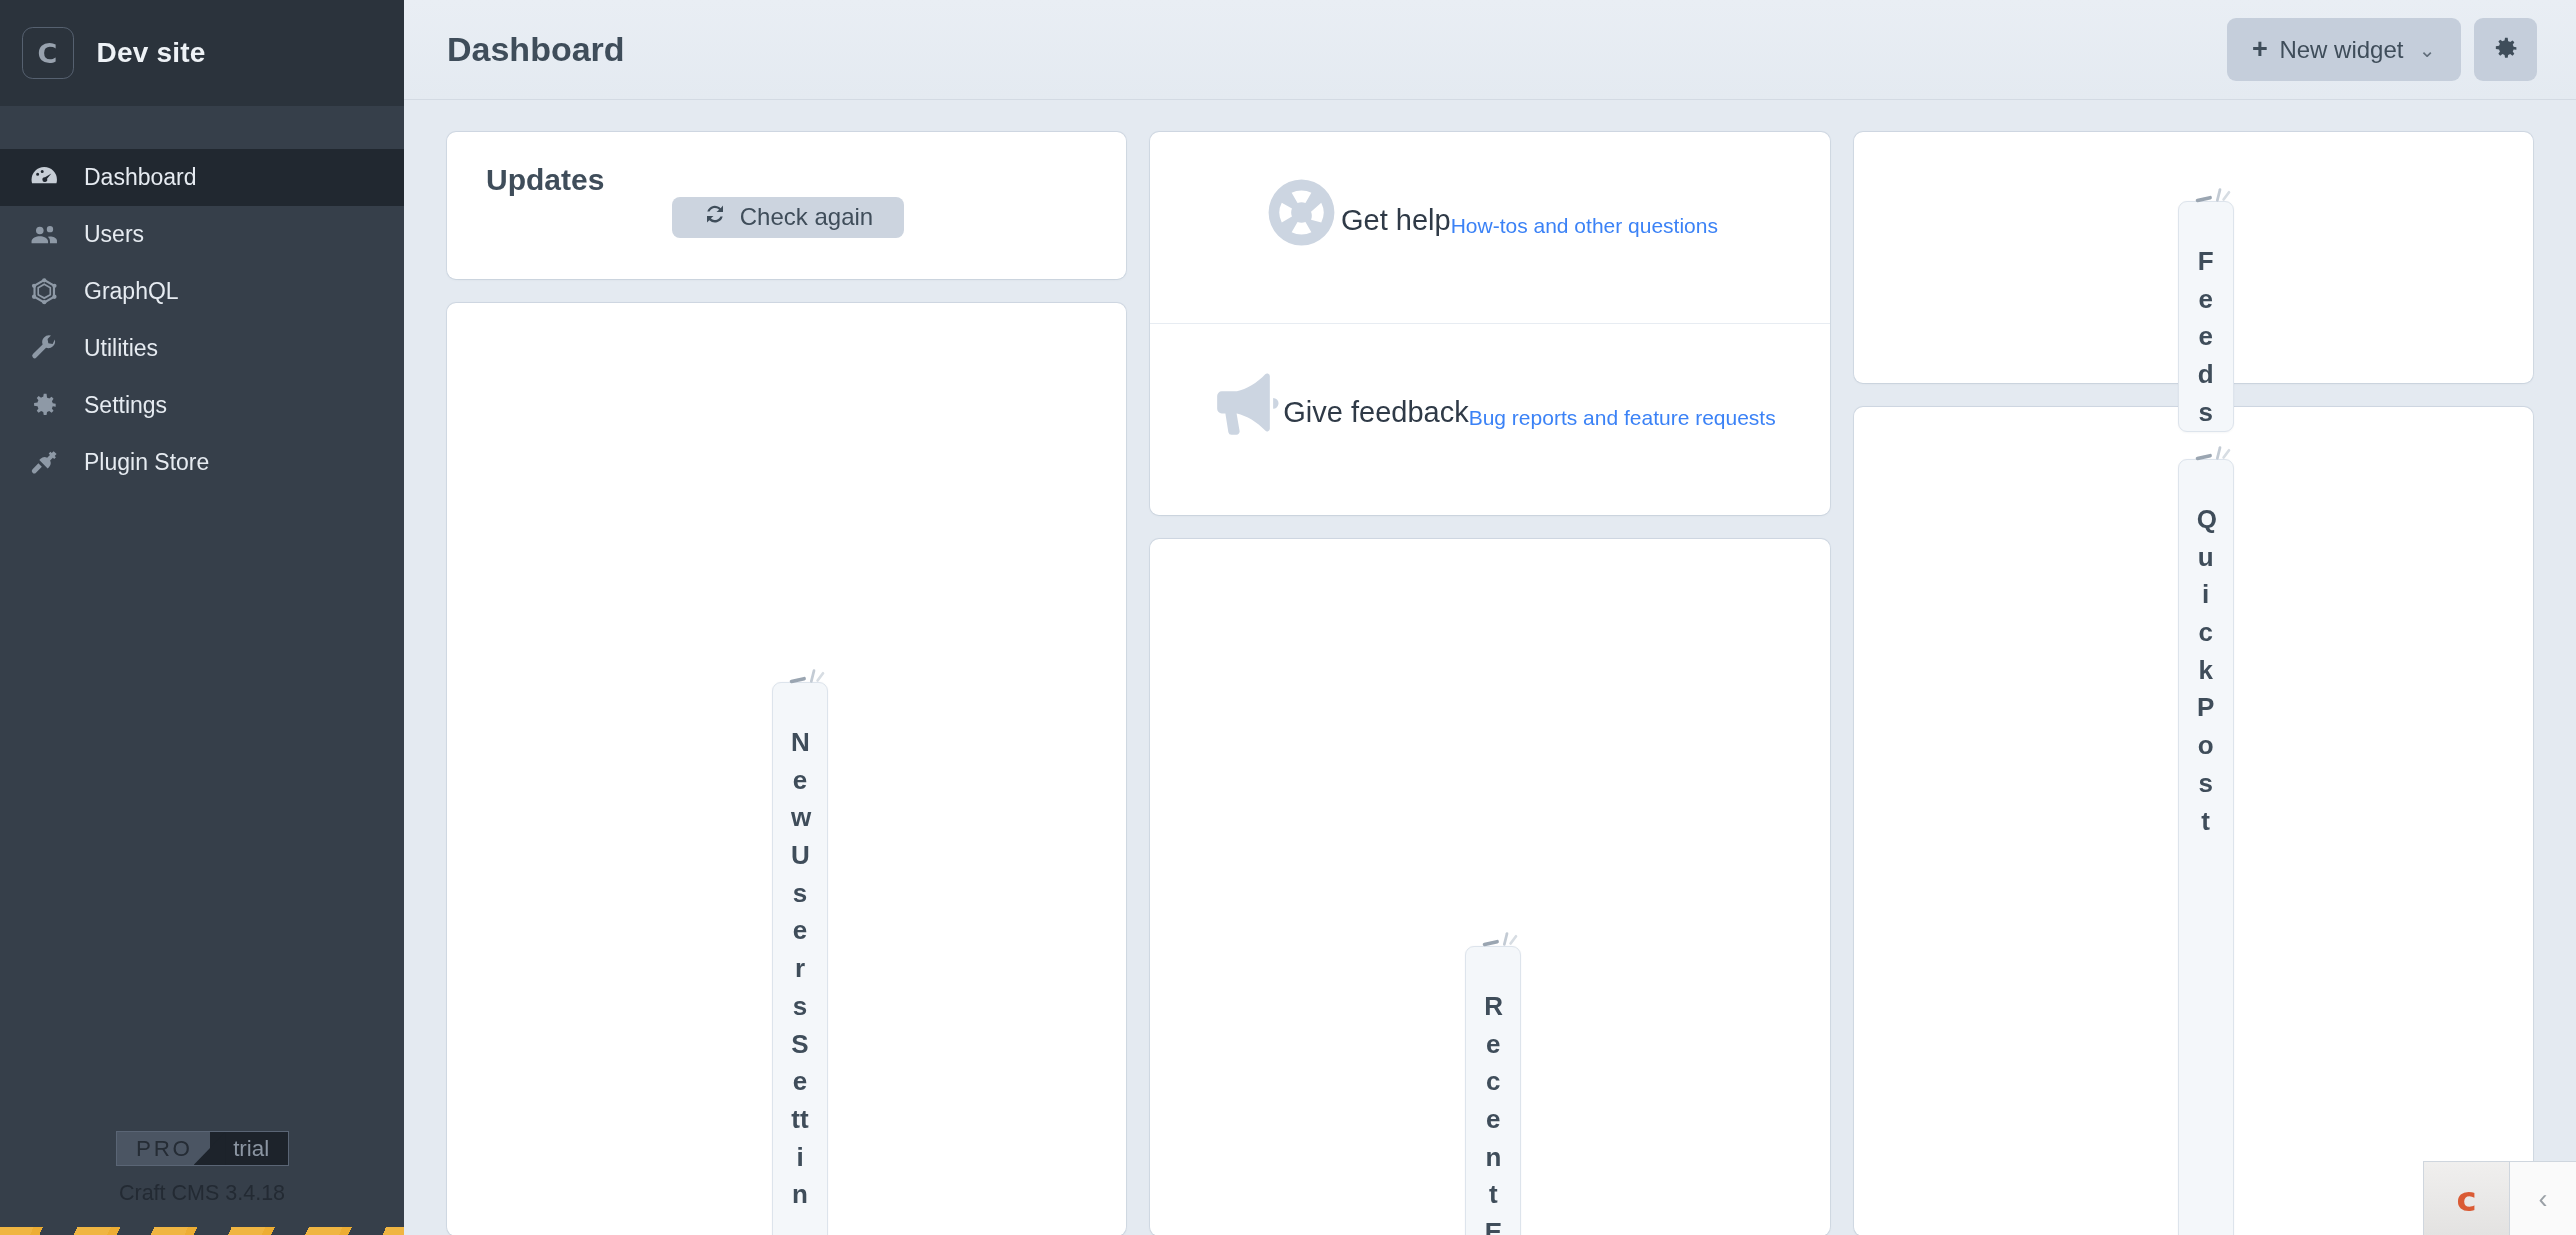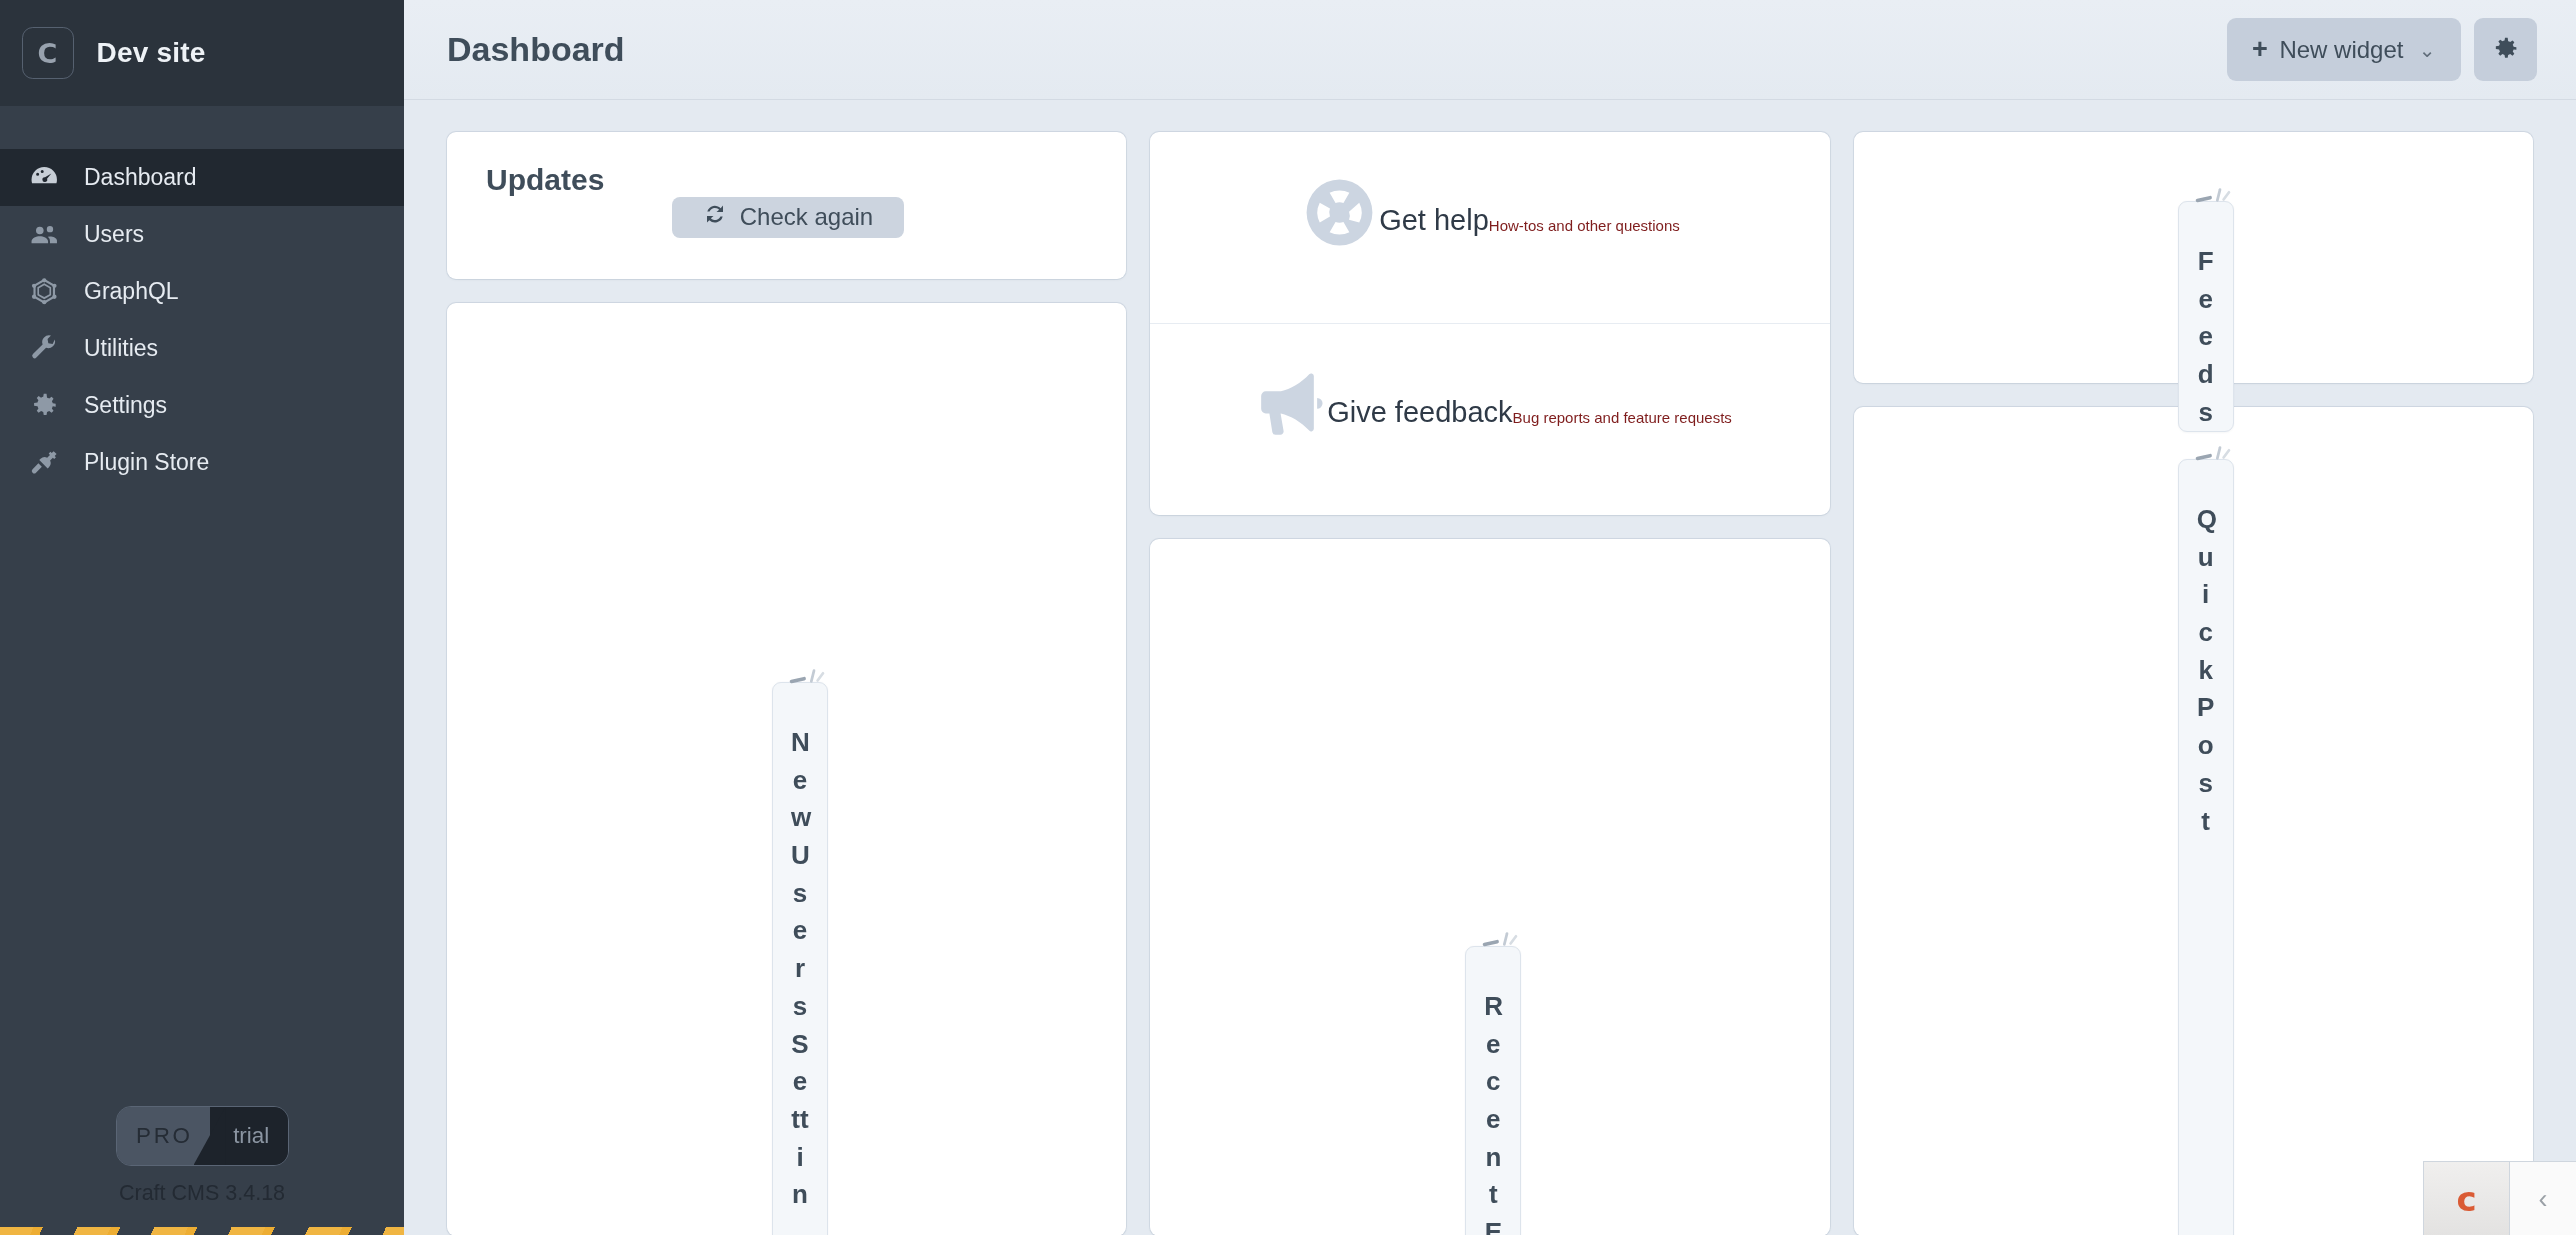--- a/index.html
+++ b/index.html
@@ -49,22 +49,22 @@
   .nav-ico { width: 34px; height: 34px; flex: 0 0 34px; display: flex; align-items: center; justify-content: center; }
   .nav-ico svg { width: 30.5px; height: 30.5px; fill: #8e99a6; }
   .nav-item.active .nav-ico svg { fill: #c7ced6; }
 
   .sb-bottom {
     position: absolute; left: 0; right: 0; bottom: 0;
     padding-bottom: 30.5px;
     display: flex; flex-direction: column; align-items: center; gap: 14.4px;
   }
   .pro-badge {
-    display: flex; height: 60px; width: 173px;
-    border-radius: 15px; overflow: hidden;
+    display: flex; height: 35px; width: 173px;
+    border-radius: 0; overflow: hidden;
     border: 0.9px solid #5a6575;
     position: relative;
   }
   .pro-left {
     background: #4b5563; color: #252c35;
     flex: 0 0 93px;
     display: flex; align-items: center; justify-content: center;
     font-size: 22.4px; letter-spacing: 2.7px; padding-left: 2.7px;
   }
   .pro-right {
@@ -142,21 +142,21 @@
   .help-card { display: flex; flex-direction: column; }
   .help-pane {
     flex: 1; display: flex; flex-direction: row;
     align-items: center; justify-content: center;
     padding: 41px 18px 45px 18px; cursor: pointer;
   }
   .help-pane + .help-pane { border-top: 0.9px solid #e7ecf2; }
   .help-ico { margin-bottom: 23px; }
   .help-ico svg { width: 79px; height: 79px; fill: #ccd5e1; }
   .help-title { font-size: 29px; color: #2f3a47; margin-bottom: 10.8px; }
-  .help-sub { font-size: 15px; color: #7f1d1d; }
+  .help-sub { font-size: 21px; color: #3b82f6; }
 
   .flex-card { flex: 1; }
 
   
   .pillar {
     position: absolute;
     width: 56px;
     background: #f4f7fa;
     border: 0.9px solid #dde4ec;
     border-radius: 9px;

